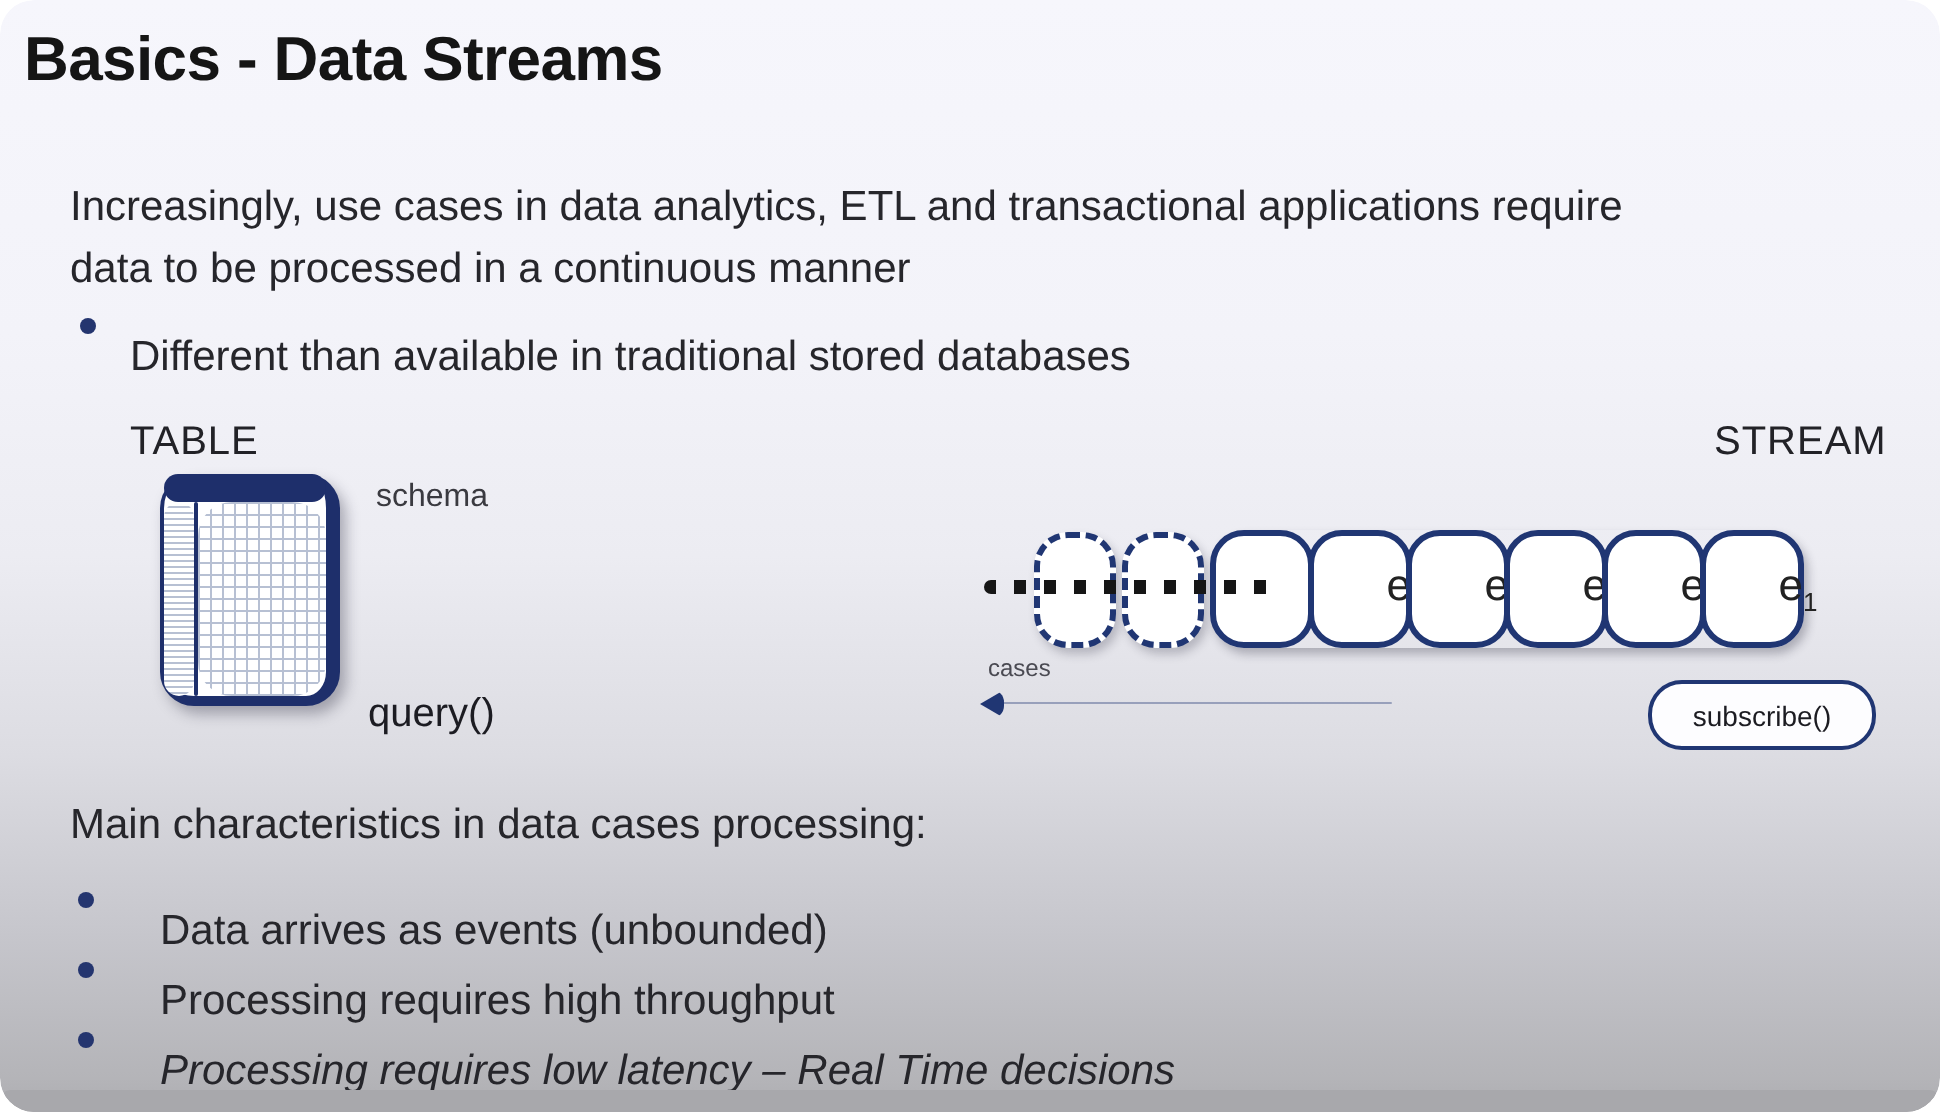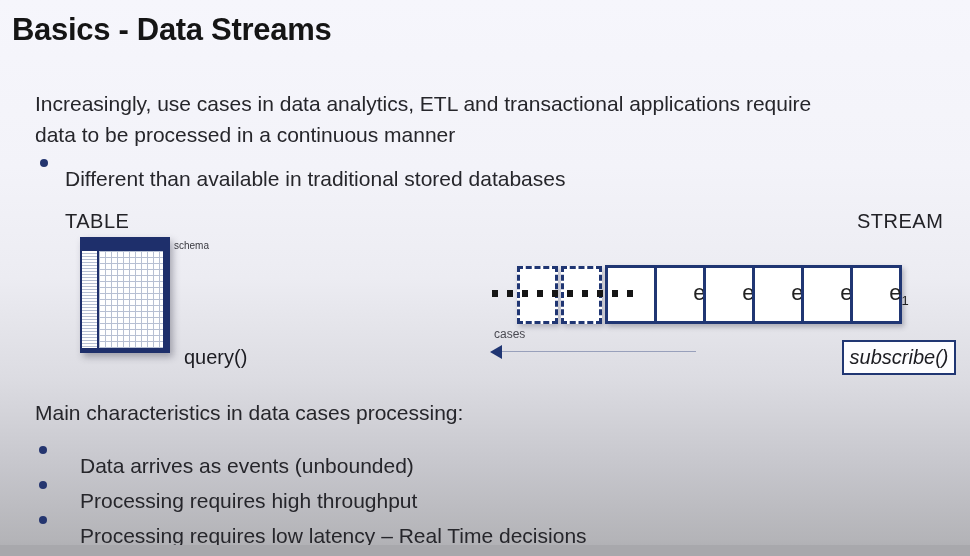--- a/index.html
+++ b/index.html
@@ -1,15 +1,15 @@
 <!DOCTYPE html>
 <html><head>
 <meta charset="utf-8">
 <style>
-  * { margin: 0; padding: 0; box-sizing: border-box; }
+  * { margin: 0; padding: 0; box-sizing: border-box; border-radius: 17px; }
   html, body { width: 970px; height: 556px; overflow: hidden; }
   body { font-family: "Liberation Sans", sans-serif; }
 
   .slide {
     position: relative;
     width: 970px;
     height: 556px;
     background: linear-gradient(180deg,
       #f6f6fc 0%, #f3f3f9 30%, #ececf2 50%,
       #dcdce2 68%, #c6c6cc 84%, #b4b4b8 97%, #adadb1 100%);
@@ -51,22 +51,22 @@
     background: repeating-linear-gradient(180deg, #ffffff 0 2px, #b7c0d3 2px 3px);
   }
   .table-col-divider { width: 2px; background: #1e2f6b; }
   .table-grid {
     flex: 1; background-color: #ffffff;
     background-image:
       repeating-linear-gradient(180deg, #b7c0d3 0 1px, transparent 1px 6px),
       repeating-linear-gradient(90deg, #b7c0d3 0 1px, transparent 1px 6px);
   }
   .schema-label {
-    position: absolute; left: 174px; top: 240px;
-    font-size: 10px; color: #3a3a40;
+    position: absolute; left: 188px; top: 240px;
+    font-size: 16px; color: #3a3a40;
   }
   .query-label {
     position: absolute; left: 184px; top: 346px;
     font-size: 20px; color: #1c1c22;
   }
 
   
   .dashed-box {
     position: absolute; top: 266px; width: 41px; height: 58px;
     border: 3px dashed #203673; background: #ffffff;
@@ -104,25 +104,25 @@
   }
   .time-arrowhead {
     position: absolute; left: 490px; top: 345px;
     width: 0; height: 0;
     border-top: 7px solid transparent;
     border-bottom: 7px solid transparent;
     border-right: 12px solid #203673;
   }
 
   .subscribe-box {
-    position: absolute; left: 842px; top: 340px;
+    position: absolute; left: 824px; top: 340px;
     width: 114px; height: 35px;
     border: 2px solid #203673; background: #fdfdff;
     display: flex; align-items: center; justify-content: center;
-    font-size: 20px; color: #1c1c22; font-style: italic;
+    font-size: 14px; color: #1c1c22;
   }
 
   
   .main-heading {
     position: absolute; left: 35px; top: 401px;
     font-size: 21px; color: #26262b; white-space: nowrap;
   }
 
   .bottom-bar {
     position: absolute; left: 0; bottom: 0;
@@ -194,20 +194,20 @@
   <div class="main-heading">Main characteristics in data cases processing:</div>
 
   <div class="bullet-row" style="left:39px; top:437px;">
     <span class="bullet-dot"></span>
     <span class="bullet-text" style="margin-left:41px;">Data arrives as events (unbounded)</span>
   </div>
   <div class="bullet-row" style="left:39px; top:472px;">
     <span class="bullet-dot"></span>
     <span class="bullet-text" style="margin-left:41px;">Processing requires high throughput</span>
   </div>
-  <div class="bullet-row" style="left:39px; top:507px;">
+  <div class="bullet-row" style="left:39px; top:507px;font-style:italic;">
     <span class="bullet-dot"></span>
     <span class="bullet-text" style="margin-left:41px;">Processing requires low latency – Real Time decisions</span>
   </div>
 
   <div class="bottom-bar"></div>
 
 </div>
 
 </body></html>

